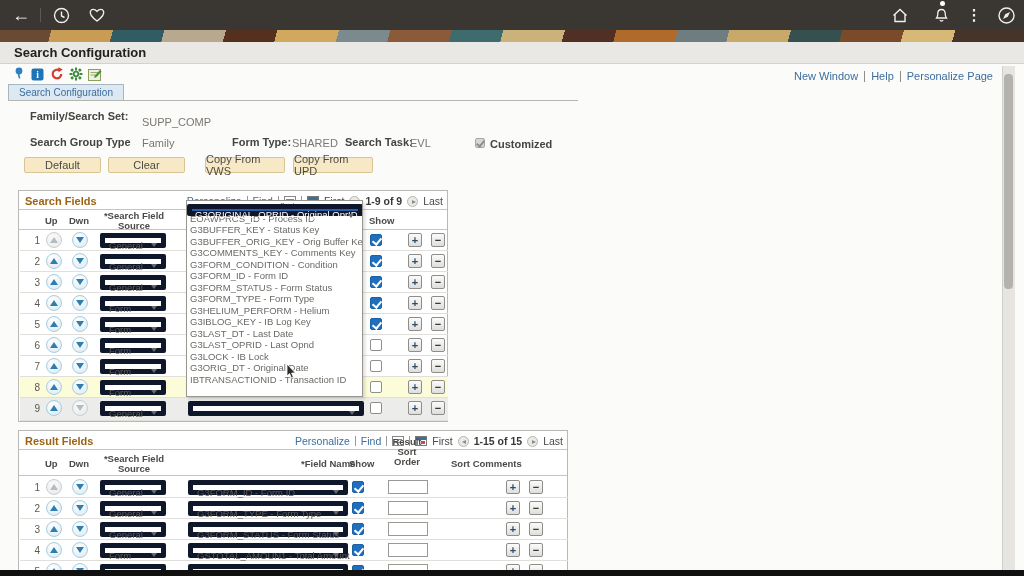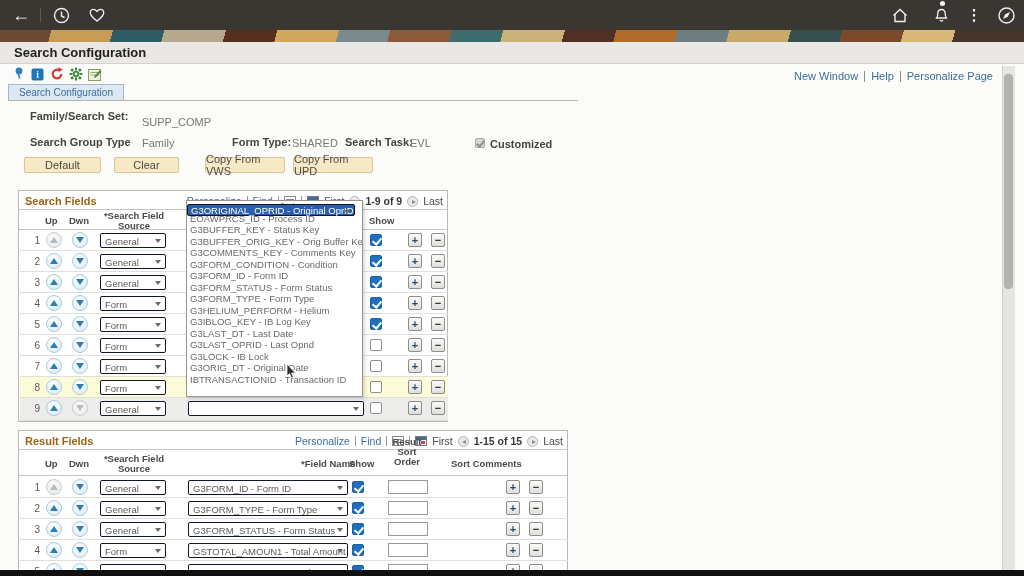--- a/index.html
+++ b/index.html
@@ -66,21 +66,21 @@
   .row { position:absolute; left:1px; height:21px; border-bottom:1px solid #e0dfdc; }
   .row.hl { background:#fcfcd8; }
   .row.gray { background:#ececea; }
   .rnum { position:absolute; left:10px; top:5px; width:10px; text-align:right; font-size:10px; color:#5a5854; }
   .circle-btn { position:absolute; top:2px; width:16px; height:16px; border-radius:50%; border:1px solid #a8cde0; background:radial-gradient(circle at 40% 30%, #ffffff, #d9e9f2); display:flex; align-items:center; justify-content:center; }
   .circle-btn.dis { border-color:#c9cdcf; background:radial-gradient(circle at 40% 30%, #fafafa, #e7e9ea); }
   .tri-up { width:0; height:0; border-left:4px solid transparent; border-right:4px solid transparent; border-bottom:6px solid #2e7fb0; }
   .tri-down { width:0; height:0; border-left:4px solid transparent; border-right:4px solid transparent; border-top:6px solid #2e7fb0; }
   .dis > .tri-up { border-bottom-color:#b4bcc1; }
   .dis > .tri-down { border-top-color:#b4bcc1; }
-  .sel { position:absolute; top:3px; height:15px; border:1px solid #0f172a; background:#fff; border-radius:2px; }
+  .sel { position:absolute; top:3px; height:15px; border:5px solid #0f172a; background:#fff; border-radius:2px; }
   .sel .sel-t { position:absolute; left:4px; top:2px; font-size:9.5px; color:#5c5a56; white-space:nowrap; }
   .sel::after { content:""; position:absolute; right:4px; top:5px; border-left:3.5px solid transparent; border-right:3.5px solid transparent; border-top:4.5px solid #6b6966; }
   .pm { position:absolute; top:3px; width:14px; height:14px; border:1px solid #8f8d8a; border-radius:2px; background:linear-gradient(#fbfbfa,#dededc); }
   .pm::after { position:absolute; left:0; top:0; width:100%; text-align:center; font-size:11px; line-height:13px; color:#33312e; font-weight:bold; }
   .pm.plus::after { content:"+"; color:#2b4b6b; }
   .pm.minus::after { content:"−"; }
   .inp { position:absolute; top:3px; height:14px; border:1px solid #9a9894; background:#fff; }
 
   
   .dropdown { position:absolute; left:186px; top:200px; width:177px; height:197px; background:#fff; border:1px solid #98968f; box-shadow:2px 2px 3px rgba(0,0,0,.15); z-index:30; overflow:hidden; }
@@ -201,21 +201,21 @@
   <span class="flabel" style="left:232px;top:136px">Form Type:</span>
   <span class="fvalue" style="left:292px;top:137px">SHARED</span>
   <span class="flabel" style="left:345px;top:136px">Search Task:</span>
   <span class="fvalue" style="left:410px;top:137px">EVL</span>
   <span class="cb dis on" style="left:475px;top:138px;position:absolute"></span>
   <span class="flabel" style="left:490px;top:138px">Customized</span>
 
   <div class="btn" style="left:24px;top:157px;width:77px">
       <span>Default</span>
     </div>
-  <div class="btn" style="left:114px;top:157px;width:65px">
+  <div class="btn" style="left:108px;top:157px;width:77px">
       <span>Clear</span>
     </div>
   <div class="btn" style="left:205px;top:157px;width:80px">
       <span>Copy From VWS</span>
     </div>
   <div class="btn" style="left:293px;top:157px;width:80px">
       <span>Copy From UPD</span>
     </div>
 
   <div class="abs gbox" style="left:18px;top:190px;width:430px;height:232px">

